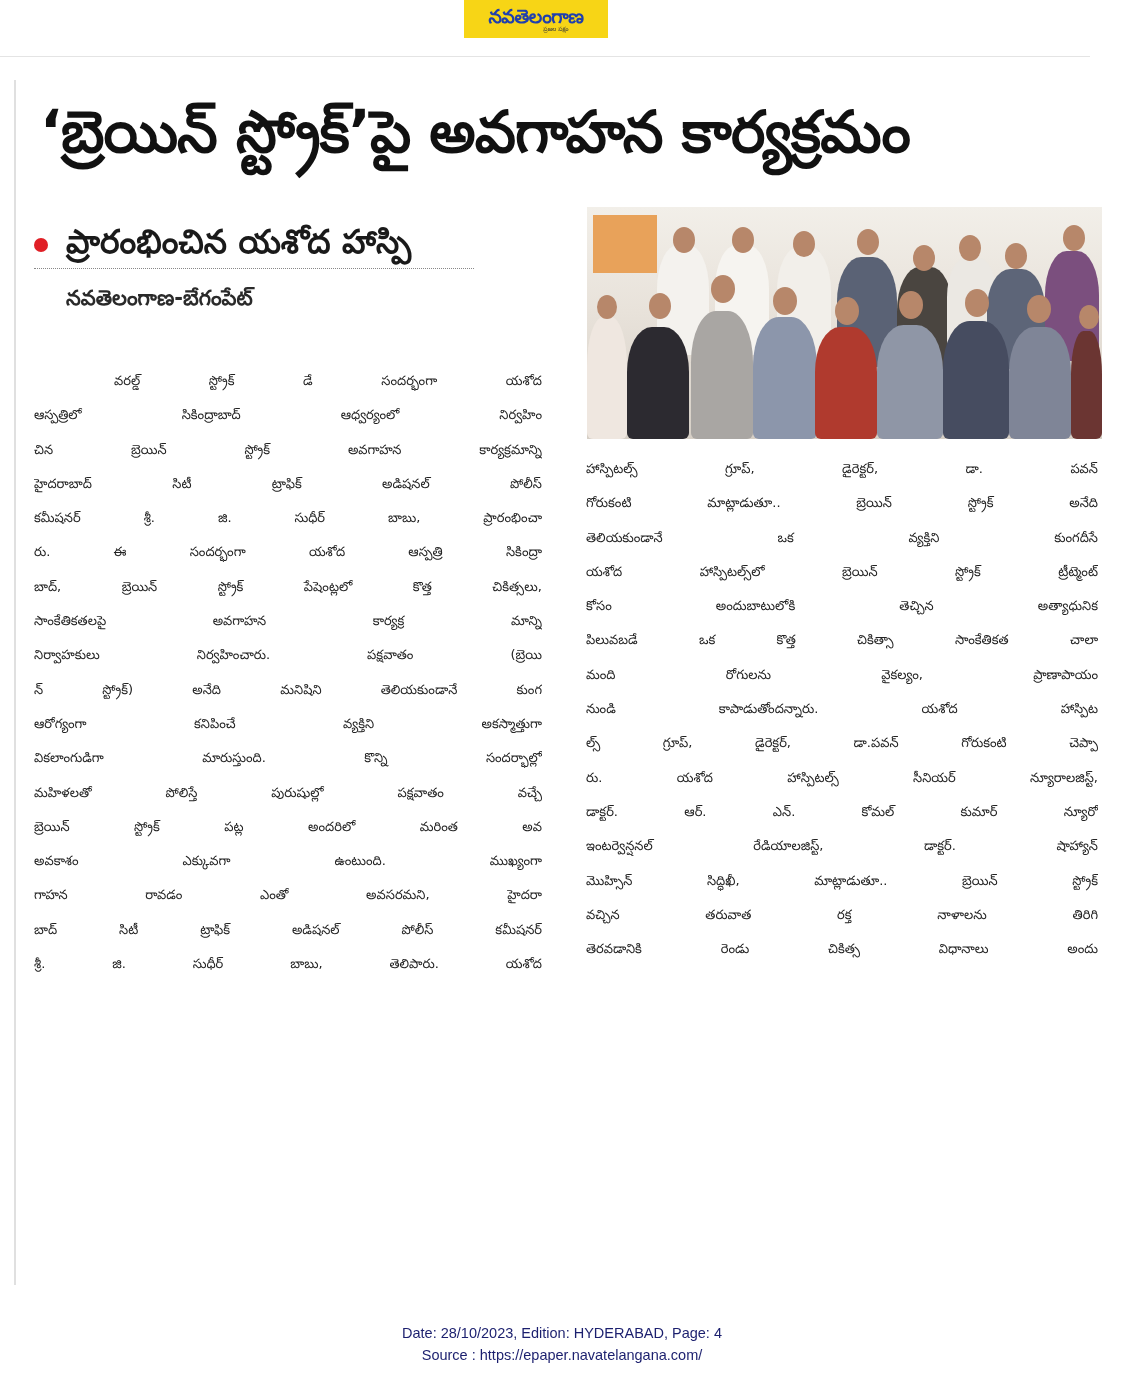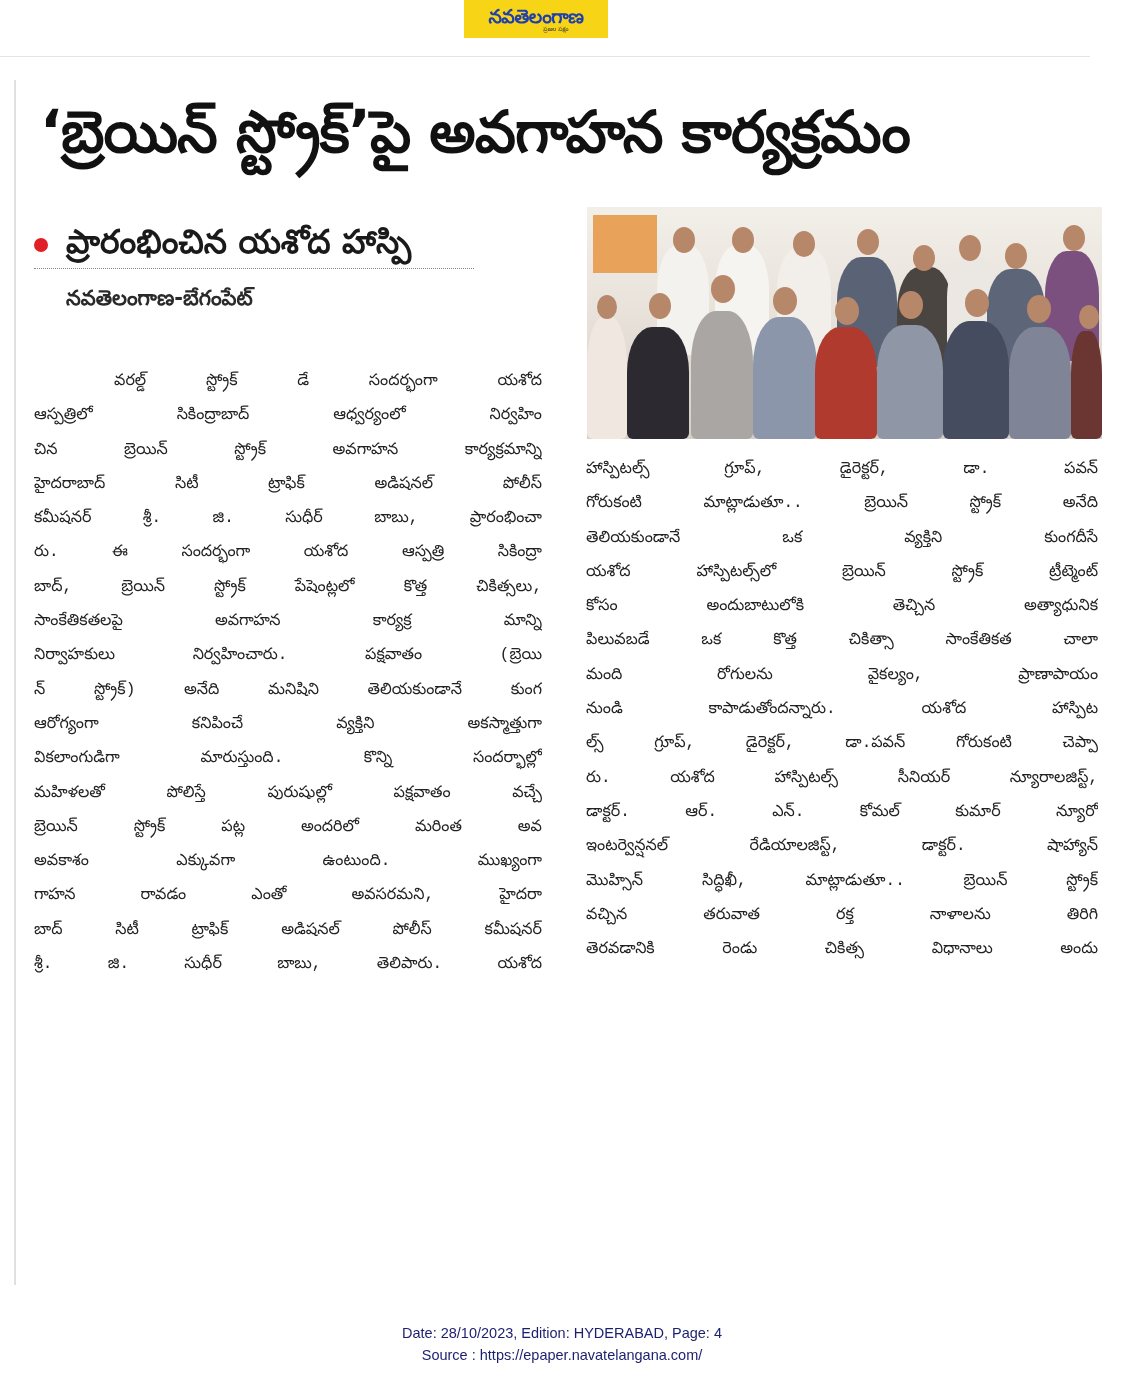--- a/index.html
+++ b/index.html
@@ -25,22 +25,22 @@
     .dotted { position: absolute; left: 34px; top: 268px; width: 440px; border-top: 1px dotted #888; }
     .dateline { position: absolute; left: 44px; top: 286px; font-size: 21px; font-weight: bold;
                 color: #2a2a2a; white-space: nowrap; margin-left: 22px; }
 
     .photo { position: absolute; left: 587px; top: 207px; width: 515px; height: 232px;
              background: linear-gradient(180deg, #f2efe9 0%, #e8e2da 45%, #d6cfc6 100%); overflow: hidden; }
     .photo .banner { position: absolute; left: 6px; top: 8px; width: 64px; height: 58px; background: #e8a25a; }
     .photo .person { position: absolute; border-radius: 40% 40% 6px 6px; }
     .photo .head { position: absolute; border-radius: 50%; background: #b7876a; }
 
-    .col { position: absolute; font-size: 16px; line-height: 34.3px; color: #222;
-           text-align: justify; font-family: Liberation Mono, monospace; }
+    .col { position: absolute; font-size: 13px; line-height: 34.3px; color: #222;
+           text-align: justify; }
     .col .line { display: block; white-space: nowrap; overflow: hidden; text-align-last: justify; }
     .col .line.last { text-align-last: left; }
     .col-left { left: 34px; top: 364px; width: 508px; }
     .col-right { left: 586px; top: 452px; width: 512px; }
     .indent { padding-left: 80px; }
 
     .footer { position: absolute; left: 0; top: 1322px; width: 1124px; text-align: center;
               font-family: "Liberation Sans", sans-serif; font-size: 14.5px; color: #1b1f6e; line-height: 22px; }
   </style>
 </head>

